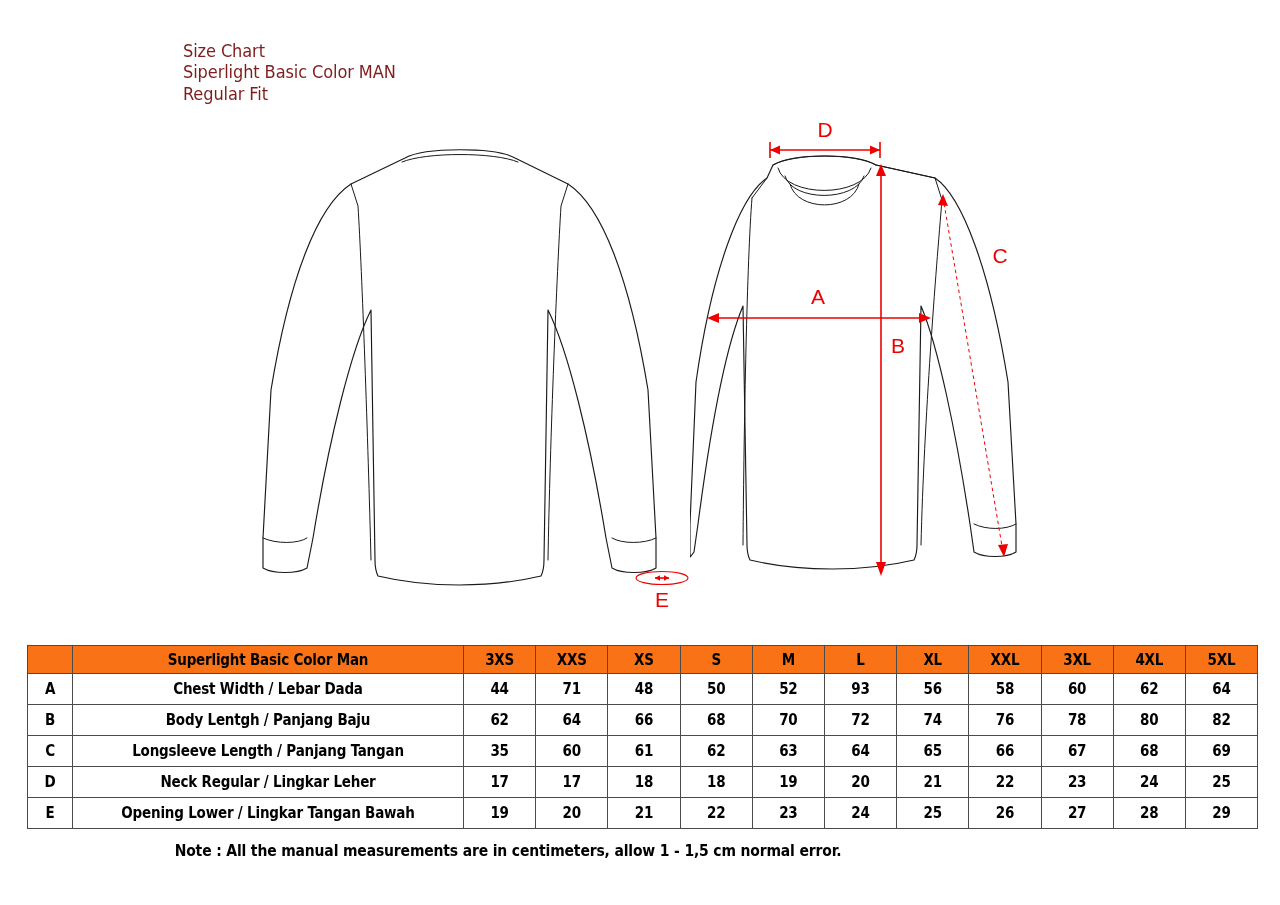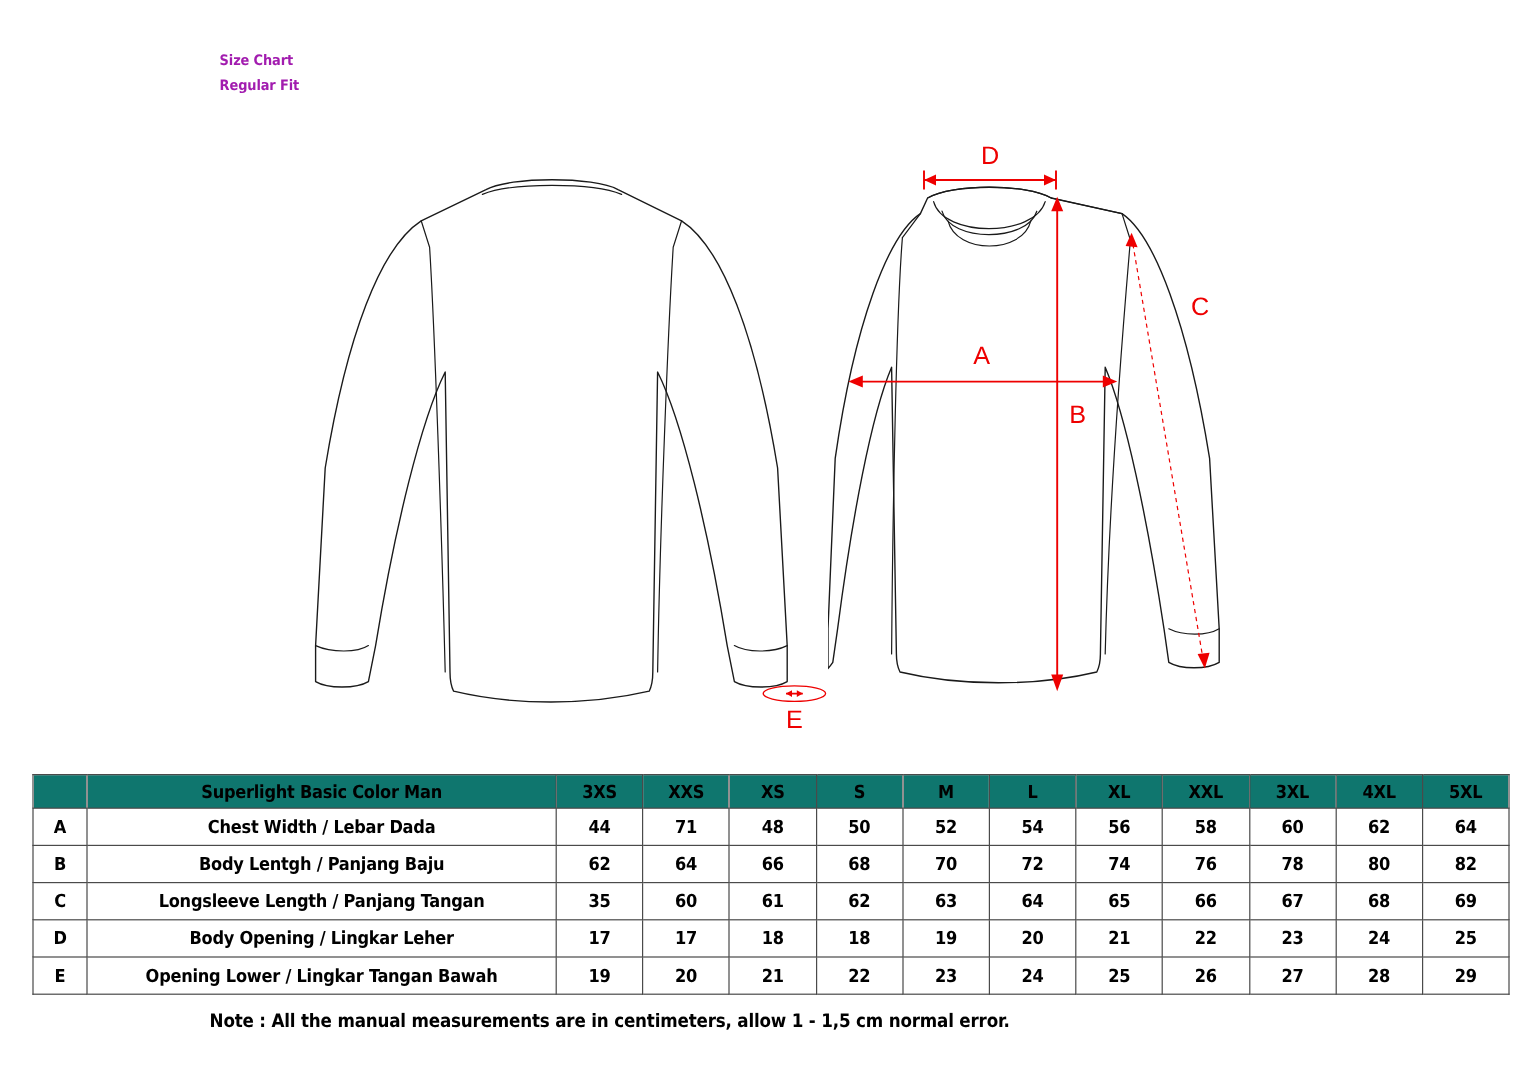--- a/index.html
+++ b/index.html
@@ -17,24 +17,24 @@
   }
 
   
   #title-block {
     position:absolute;
     left:183px; top:40px;
     width:520px;
   }
   #title-block .tline {
     font-family:"DejaVu Sans Condensed","DejaVu Sans", sans-serif;
-    font-weight:700;
-    font-size:12px;
+    font-weight:400;
+    font-size:18px;
     line-height:21.3px;
-    color:#a21caf;
+    color:#7f1d1d;
     letter-spacing:-0.1px;
     white-space:nowrap;
   }
 
   
   #illustrations {
     position:absolute;
     left:0; top:120px;
     width:1280px; height:510px;
   }
@@ -73,21 +73,21 @@
     color:#000000;
     text-align:center;
     vertical-align:middle;
     height:31px;
     font-size:15px;
     letter-spacing:-0.2px;
     white-space:nowrap;
     overflow:hidden;
   }
   #size-table thead th {
-    background:#0f766e;
+    background:#f97316;
     height:28px;
     font-size:15px;
   }
   #size-table .col-key   { width:45px; }
   #size-table .col-desc  { width:391px; }
   #size-table .col-size  { width:72.2px; }
   #size-table td.desc-cell { font-size:15px;margin-top:20px; }
   #size-table td.key-cell  { font-size:15px; }
 
   
@@ -103,20 +103,21 @@
     letter-spacing:-0.15px;
   }
 </style>
 </head>
 <body>
 
 <div id="page">
 
   <div id="title-block">
     <div class="tline">Size Chart</div>
+    <div class="tline">Siperlight Basic Color MAN</div>
     <div class="tline">Regular Fit</div>
   </div>
 
   <div id="illustrations">
 
     <div id="shirt-back-wrap" class="shirt-svg">
       <svg width="420" height="470" viewBox="0 0 420 470">
 
         <path class="ink" d="
           M 155,18
@@ -271,21 +272,21 @@
     <tbody>
 
     <tr>
           <td class="key-cell">A</td>
           <td class="desc-cell">Chest Width / Lebar Dada</td>
           <td>44</td>
           <td>71</td>
           <td>48</td>
           <td>50</td>
           <td>52</td>
-          <td>54</td>
+          <td>93</td>
           <td>56</td>
           <td>58</td>
           <td>60</td>
           <td>62</td>
           <td>64</td>
         </tr>
         <tr>
           <td class="key-cell">B</td>
           <td class="desc-cell">Body Lentgh / Panjang Baju</td>
           <td>62</td>
@@ -310,21 +311,21 @@
           <td>63</td>
           <td>64</td>
           <td>65</td>
           <td>66</td>
           <td>67</td>
           <td>68</td>
           <td>69</td>
         </tr>
         <tr>
           <td class="key-cell">D</td>
-          <td class="desc-cell">Body Opening / Lingkar Leher</td>
+          <td class="desc-cell">Neck Regular / Lingkar Leher</td>
           <td>17</td>
           <td>17</td>
           <td>18</td>
           <td>18</td>
           <td>19</td>
           <td>20</td>
           <td>21</td>
           <td>22</td>
           <td>23</td>
           <td>24</td>

